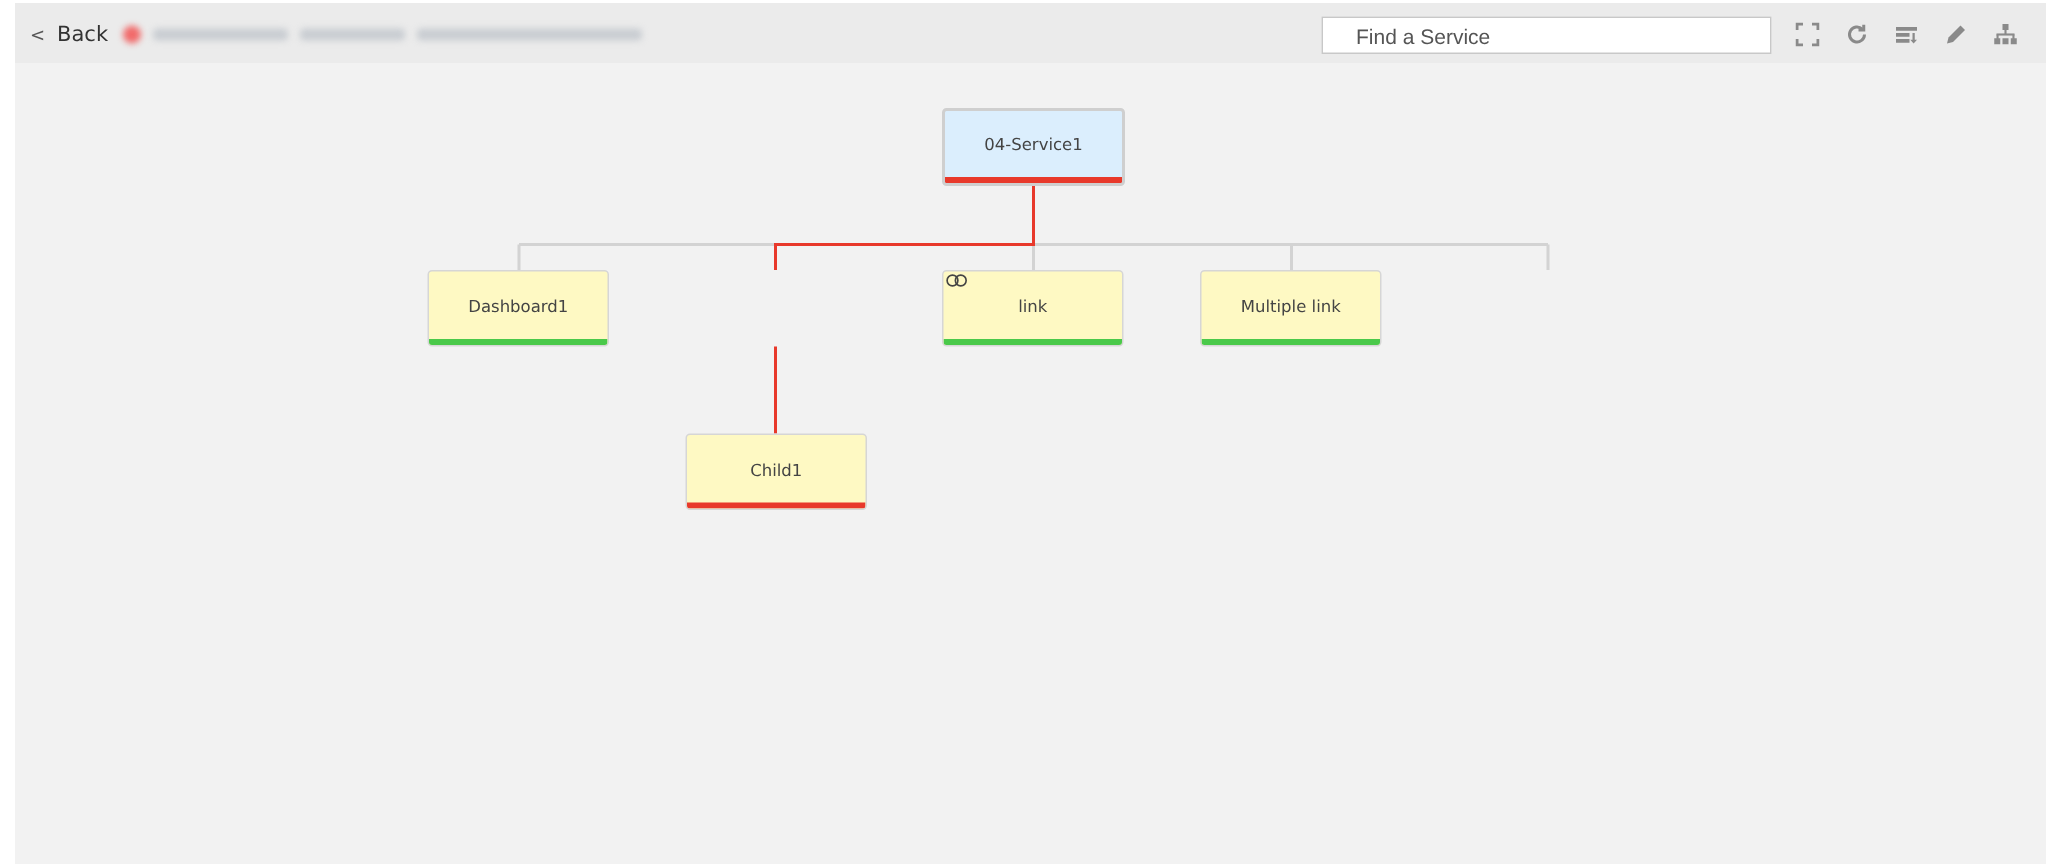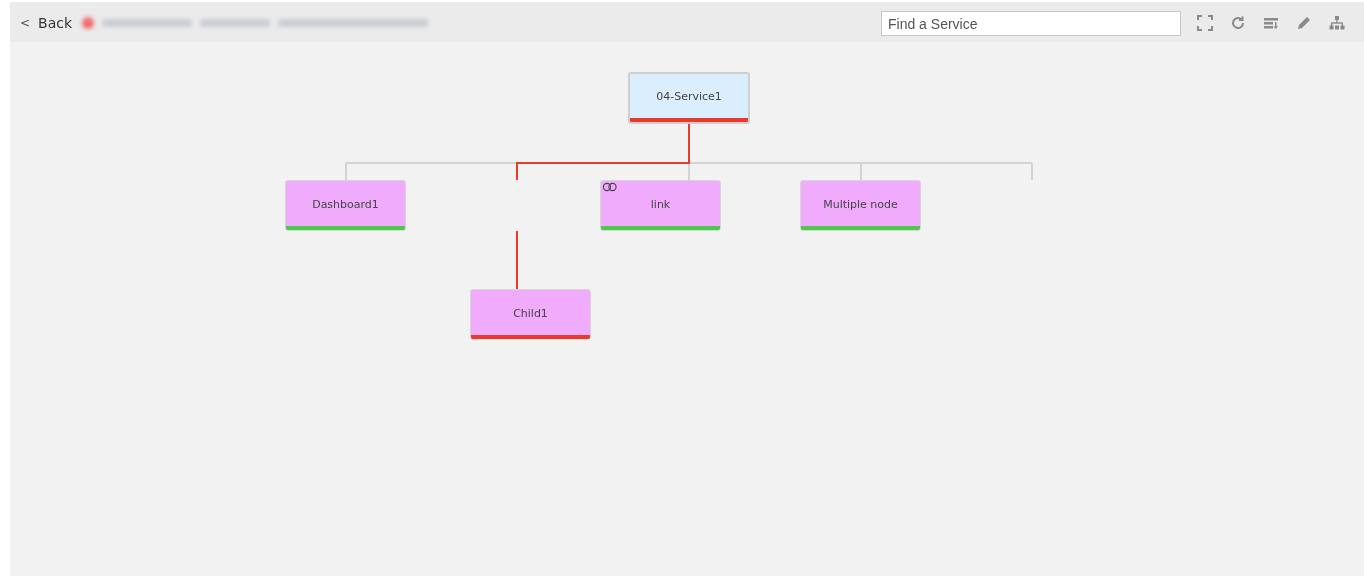--- a/index.html
+++ b/index.html
@@ -26,33 +26,33 @@
       display: flex; align-items: center; gap: 8px;
       filter: blur(2.2px);
     }
     .status-dot { width: 12px; height: 12px; border-radius: 50%; }
     .title-blur { height: 8px; border-radius: 3px; background: #c9cdd2; }
 
     .search {
       position: absolute; left: 871px; top: 9px; width: 300px; height: 25px;
       border: 1px solid #c8c8c8; background: #fff;
       font-family: "Liberation Sans", sans-serif; font-size: 14px; color: #333;
-      padding: 0 6px; outline: none;
+      padding: 0 22px; outline: none;
     }
     .search::placeholder { color: #555; }
 
     .toolbar { position: absolute; left: 1184px; top: 10px; height: 22px; display: flex; gap: 11px; }
     .tb-icon { width: 22px; height: 22px; display: flex; align-items: center; justify-content: center; cursor: pointer; }
 
     .canvas { position: absolute; left: 0; top: 40px; width: 1354px; height: 534px; }
     svg.links { position: absolute; left: 0; top: 0; }
 
     .node {
       position: absolute; width: 121px; height: 51px;
-      background: #f0abfc; border: 1px solid #d6d6d6; border-radius: 3px;
+      background: #fef9c3; border: 1px solid #d6d6d6; border-radius: 3px;
       display: flex; align-items: center; justify-content: center;
       font-family: "DejaVu Sans", sans-serif; font-size: 11px; color: #444;
       cursor: pointer; overflow: hidden;
     }
     .node .bar { position: absolute; left: 0; bottom: 0; width: 100%; height: 4px; }
     .node .label { margin-bottom: 3px; text-align: center; }
     .node.root { border: 2px solid #cfcfcf; background: #dbeefd; }
     .node .link-icon { position: absolute; left: 1px; top: 1px; width: 16px; height: 10px; }
   </style>
 </head>
@@ -132,34 +132,34 @@
       <span class="label">04-Service1</span>
       <span class="bar" style="background:#e8392b"></span>
     </div>
 
     <div class="node" style="left:275px; top:138px;">
       <span class="label">Dashboard1</span>
       <span class="bar" style="background:#4ac94a"></span>
     </div>
 
 
-    <div class="node" style="left:590px; top:138px;">
+    <div class="node" style="left:618px; top:138px;">
       <svg class="link-icon" viewBox="0 0 16 10">
         <circle cx="5" cy="5" r="3.6" fill="none" stroke="#444" stroke-width="1.1"></circle>
         <circle cx="10.5" cy="5" r="3.6" fill="none" stroke="#444" stroke-width="1.1"></circle>
       </svg>
       <span class="label">link</span>
       <span class="bar" style="background:#4ac94a"></span>
     </div>
 
     <div class="node" style="left:790px; top:138px;">
-      <span class="label">Multiple node</span>
+      <span class="label">Multiple link</span>
       <span class="bar" style="background:#4ac94a"></span>
     </div>
 
 
-    <div class="node" style="left:460px; top:247px;">
+    <div class="node" style="left:447px; top:247px;">
       <span class="label">Child1</span>
       <span class="bar" style="background:#e8392b"></span>
     </div>
 
   </div>
 </div>
 
 </body></html>

